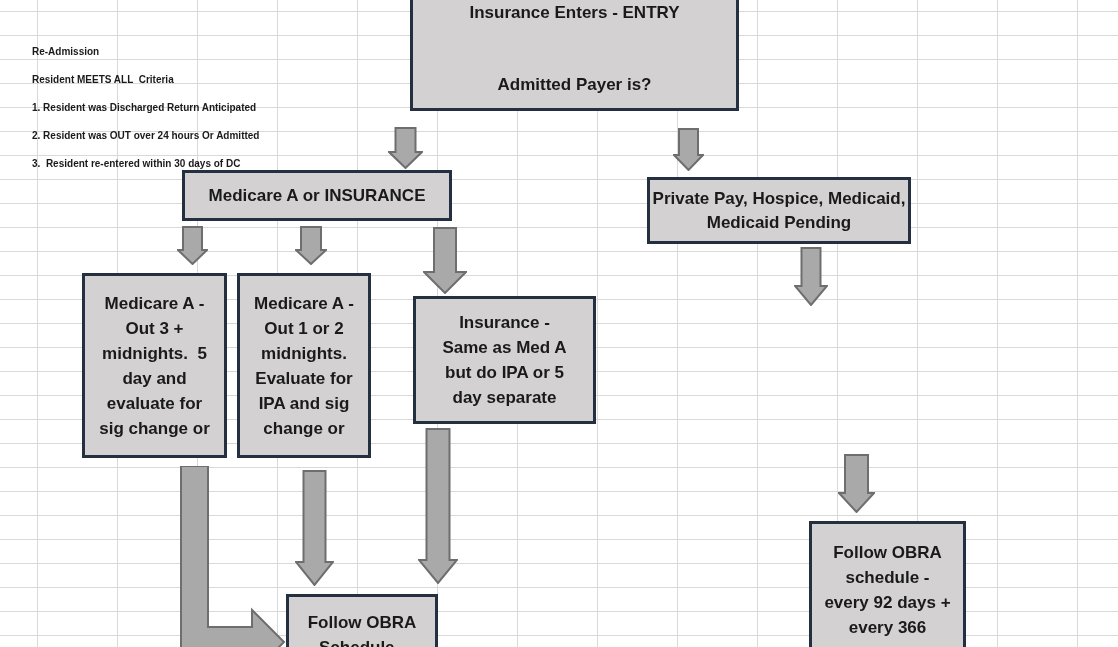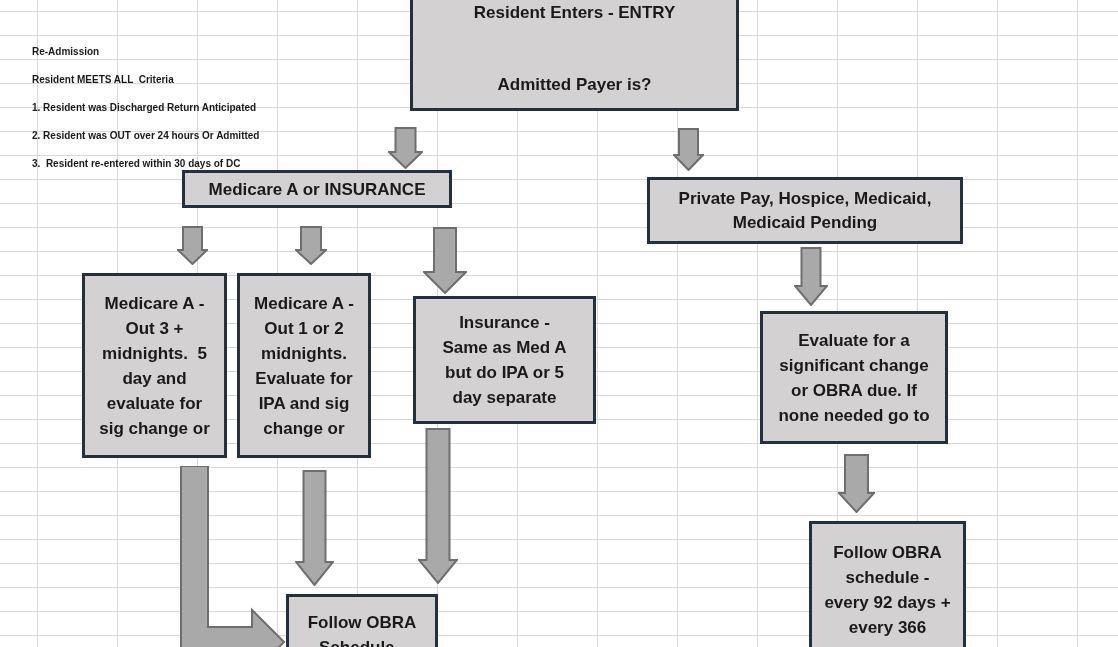--- a/index.html
+++ b/index.html
@@ -64,36 +64,36 @@
 
 <div id="canvas">
 
   <div id="readmission-note">Re-Admission
 Resident MEETS ALL  Criteria
 1. Resident was Discharged Return Anticipated
 2. Resident was OUT over 24 hours Or Admitted
 3.  Resident re-entered within 30 days of DC</div>
 
   <div class="node" id="entry-box" style="left:410px;top:-57px;width:329px;height:168px;">
-    <span class="entry-line" style="top:56px;">Resident Enters - ENTRY</span>
+    <span class="entry-line" style="top:56px;">Insurance Enters - ENTRY</span>
     <span class="entry-line" style="top:128px;">Admitted Payer is?</span>
   </div>
 
   <svg class="arrow" style="left:388px;top:127px;" width="35" height="42" viewBox="0 0 35 42">
     <polygon points="7.5,1 27.5,1 27.5,25 34,25 17.5,41 1,25 7.5,25"></polygon>
   </svg>
   <svg class="arrow" style="left:673px;top:128px;" width="31" height="43" viewBox="0 0 31 43">
     <polygon points="6,1 25,1 25,27 30,27 15.5,42 1,27 6,27"></polygon>
   </svg>
 
-  <div class="node" style="left:182px;top:170px;width:270px;height:38px;">
+  <div class="node" style="left:182px;top:170px;width:270px;height:51px;">
     <span class="label">Medicare A or INSURANCE</span>
   </div>
 
-  <div class="node" style="left:647px;top:177px;width:316px;height:67px;line-height:24px;">
+  <div class="node" style="left:647px;top:177px;width:264px;height:67px;line-height:24px;">
     <span class="label">Private Pay, Hospice, Medicaid,
 Medicaid Pending</span>
   </div>
 
   <svg class="arrow" style="left:177px;top:226px;" width="31" height="39" viewBox="0 0 31 39">
     <polygon points="6,1 25,1 25,24 30,24 15.5,38 1,24 6,24"></polygon>
   </svg>
   <svg class="arrow" style="left:295px;top:226px;" width="32" height="39" viewBox="0 0 32 39">
     <polygon points="6,1 26,1 26,24 31,24 16,38 1,24 6,24"></polygon>
   </svg>
@@ -123,26 +123,20 @@
 change or</span>
   </div>
 
   <div class="node" style="left:413px;top:296px;width:183px;height:128px;">
     <span class="label">Insurance -
 Same as Med A
 but do IPA or 5
 day separate</span>
   </div>
 
-  <div class="node" style="left:760px;top:311px;width:188px;height:133px;">
-    <span class="label">Evaluate for a
-significant change
-or OBRA due. If
-none needed go to</span>
-  </div>
 
   <svg class="arrow" style="left:838px;top:454px;" width="37" height="59" viewBox="0 0 37 59">
     <polygon points="7,1 30,1 30,39 36,39 18.5,58 1,39 7,39"></polygon>
   </svg>
 
   <svg class="arrow" style="left:180px;top:466px;" width="106" height="210" viewBox="0 0 106 210">
     <polygon points="1,0 28,0 28,161 72,161 72,144 104,176 72,208 72,191 1,191"></polygon>
   </svg>
 
   <svg class="arrow" style="left:295px;top:470px;" width="39" height="116" viewBox="0 0 39 116">

